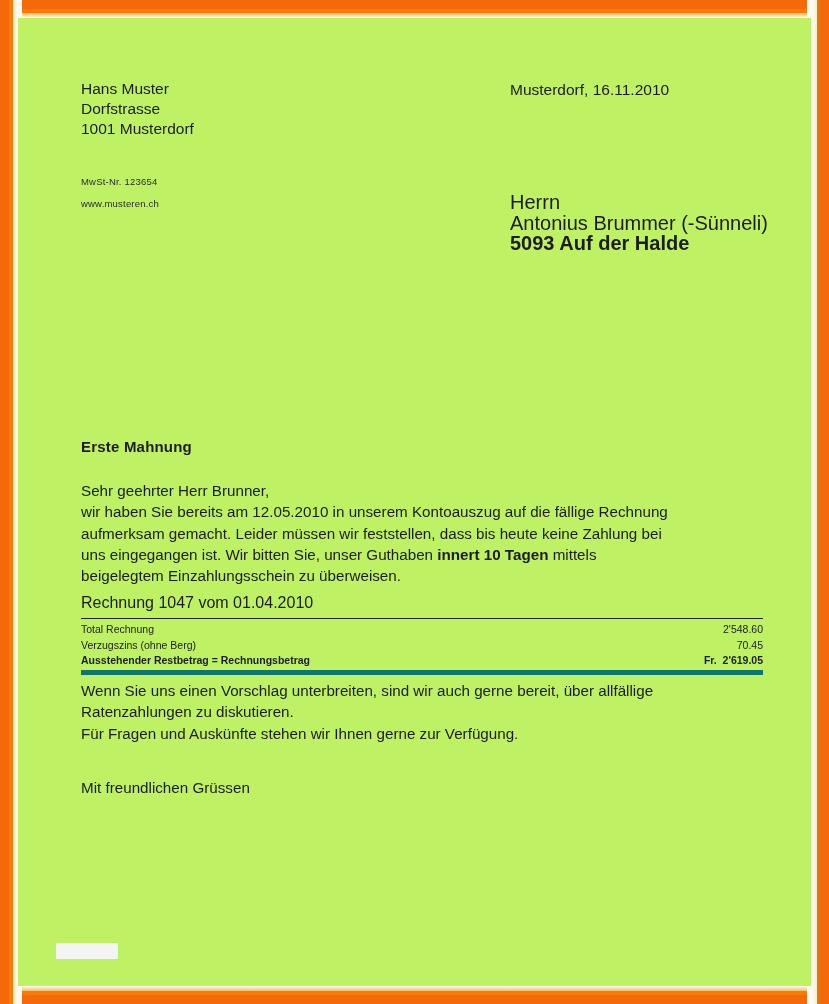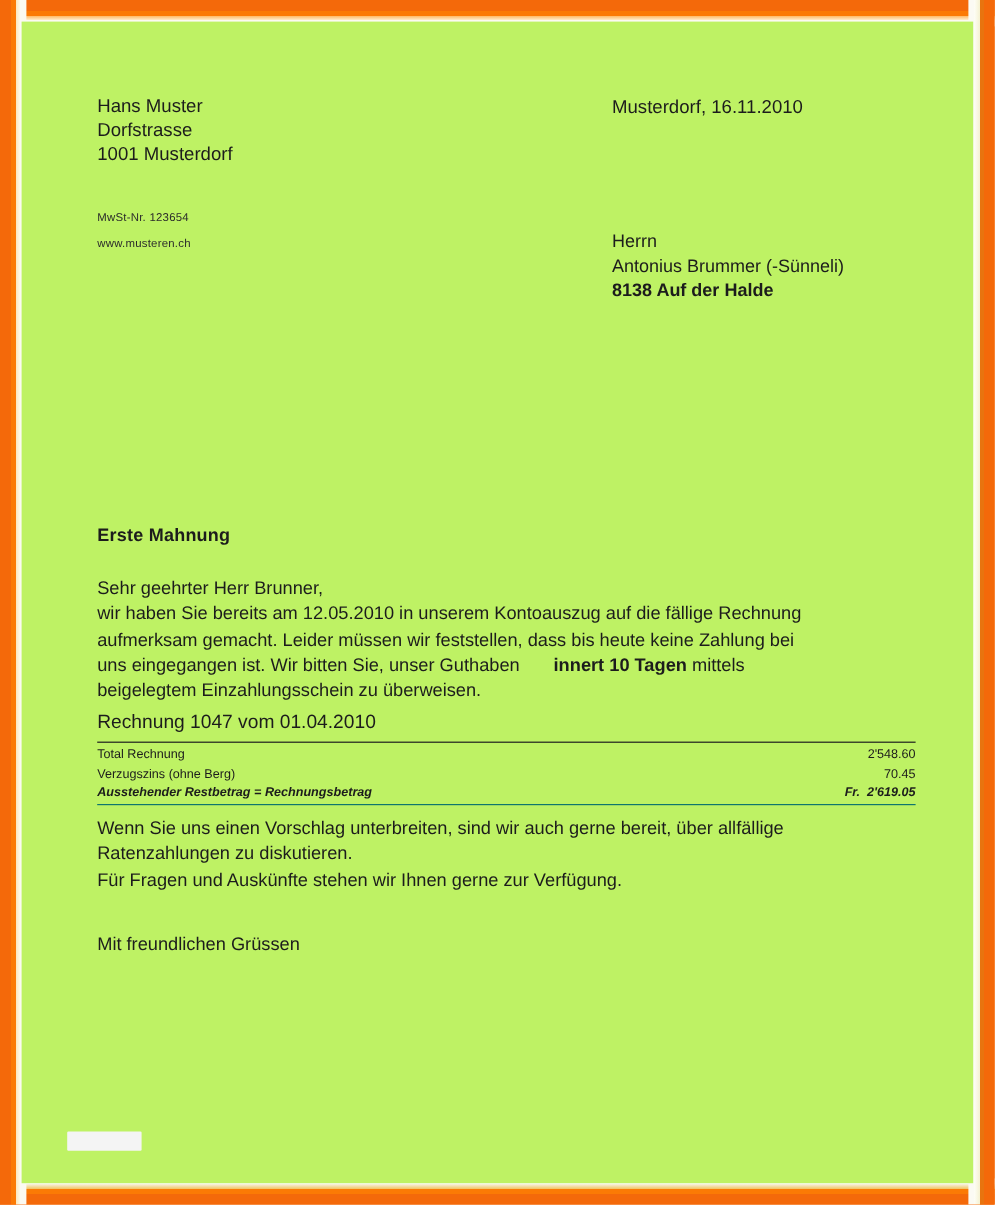--- a/index.html
+++ b/index.html
@@ -98,21 +98,21 @@
     left: 492px;
     top: 62px;
     font-size: 15.5px;
     line-height: 20px;
   }
 
   .recipient {
     position: absolute;
     left: 492px;
     top: 174px;
-    font-size: 15px;
+    font-size: 20px;
     line-height: 20.5px;
   }
   .recipient .bold { font-weight: bold; }
 
   .subject {
     position: absolute;
     left: 63px;
     top: 420px;
     font-size: 15px;
     font-weight: bold;
@@ -120,21 +120,21 @@
   }
 
   .body-1 {
     position: absolute;
     left: 63px;
     top: 462px;
     width: 600px;
     font-size: 15.2px;
     line-height: 21.3px;
   }
-  .body-1 b { font-weight: bold; margin-left: 24px; }
+  .body-1 b { font-weight: bold; }
 
   .invoice-title {
     position: absolute;
     left: 63px;
     top: 576px;
     font-size: 16px;
   }
 
   .table {
     position: absolute;
@@ -147,23 +147,22 @@
   .table .row {
     display: flex;
     justify-content: space-between;
     align-items: baseline;
     line-height: 14.5px;
     padding-top: 1px;
   }
   .table .row:first-child { padding-top: 3px; }
   .table .row.total {
     font-weight: bold;
-    border-bottom: 1px solid #0f766e;
+    border-bottom: 5px solid #0f766e;
     padding-bottom: 2px;
-    font-style: italic;
   }
   .table .amount { white-space: pre; text-align: center; }
 
   .body-2 {
     position: absolute;
     left: 63px;
     top: 662px;
     width: 600px;
     font-size: 15.2px;
     line-height: 21.3px;
@@ -208,21 +207,21 @@
     <div class="sender-meta">
       <div>MwSt-Nr. 123654</div>
       <div>www.musteren.ch</div>
     </div>
 
     <div class="place-date">Musterdorf, 16.11.2010</div>
 
     <div class="recipient">
       <div>Herrn</div>
       <div>Antonius Brummer (-Sünneli)</div>
-      <div class="bold">8138 Auf der Halde</div>
+      <div class="bold">5093 Auf der Halde</div>
     </div>
 
     <div class="subject">Erste Mahnung</div>
 
     <div class="body-1">
       <div>Sehr geehrter Herr Brunner,</div>
       <span>wir haben Sie bereits am 12.05.2010 in unserem Kontoauszug auf die fällige Rechnung aufmerksam gemacht. Leider müssen wir feststellen, dass bis heute keine Zahlung bei uns eingegangen ist. Wir bitten Sie, unser Guthaben </span><b>innert 10 Tagen</b><span> mittels beigelegtem Einzahlungsschein zu überweisen.</span>
     </div>
 
     <div class="invoice-title">Rechnung 1047 vom 01.04.2010</div>

